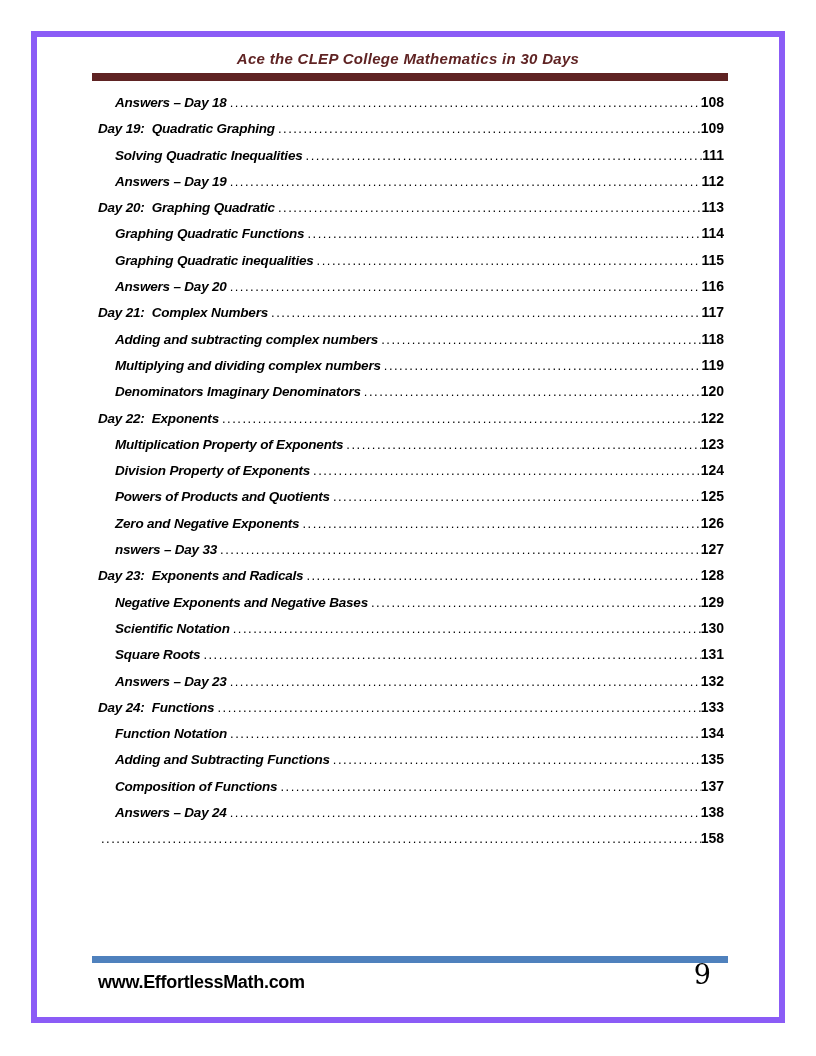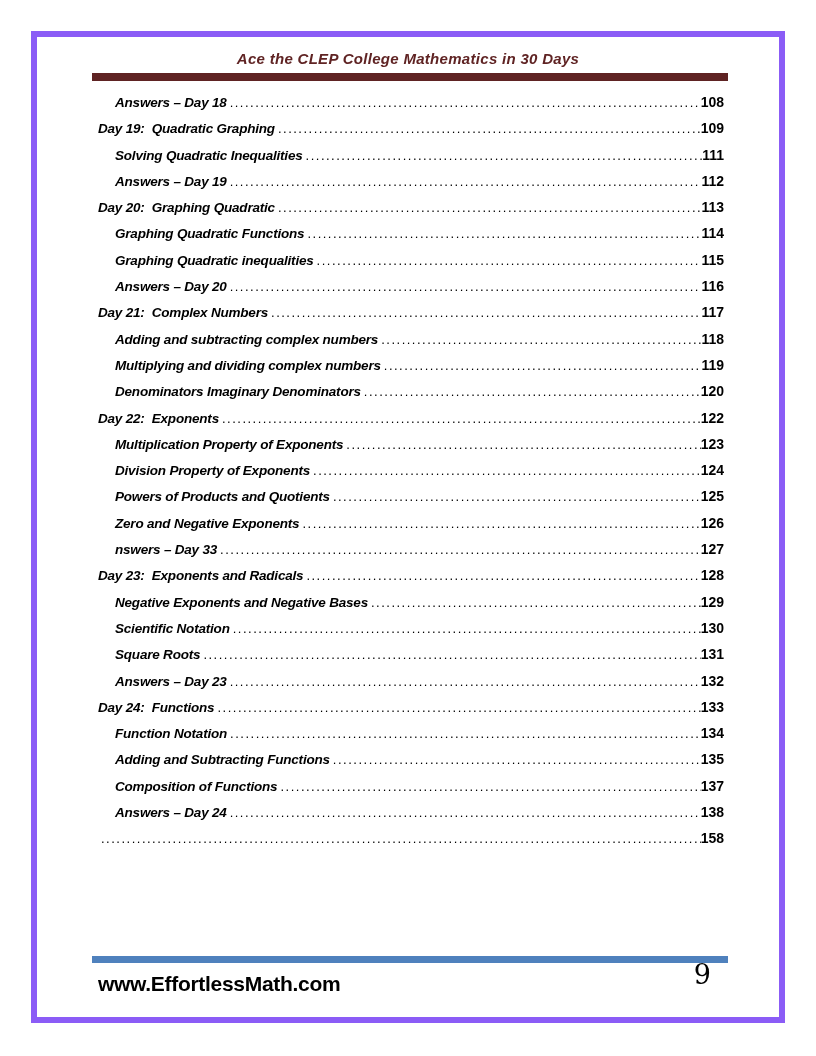--- a/index.html
+++ b/index.html
@@ -87,21 +87,21 @@
     left: 55px;
     top: 919px;
     width: 636px;
     height: 7px;
     background: var(--blue, #4f81bd);
   }
   .footer-site {
     position: absolute;
     left: 61px;
     top: 935px;
-    font-size: 21px;
+    font-size: 18px;
     font-weight: bold;
     letter-spacing: -0.3px;
   }
   .footer-page-number {
     position: absolute;
     right: 68px;
     top: 923px;
     font-family: "DejaVu Serif", serif;
     font-size: 27px;
     font-weight: normal;

